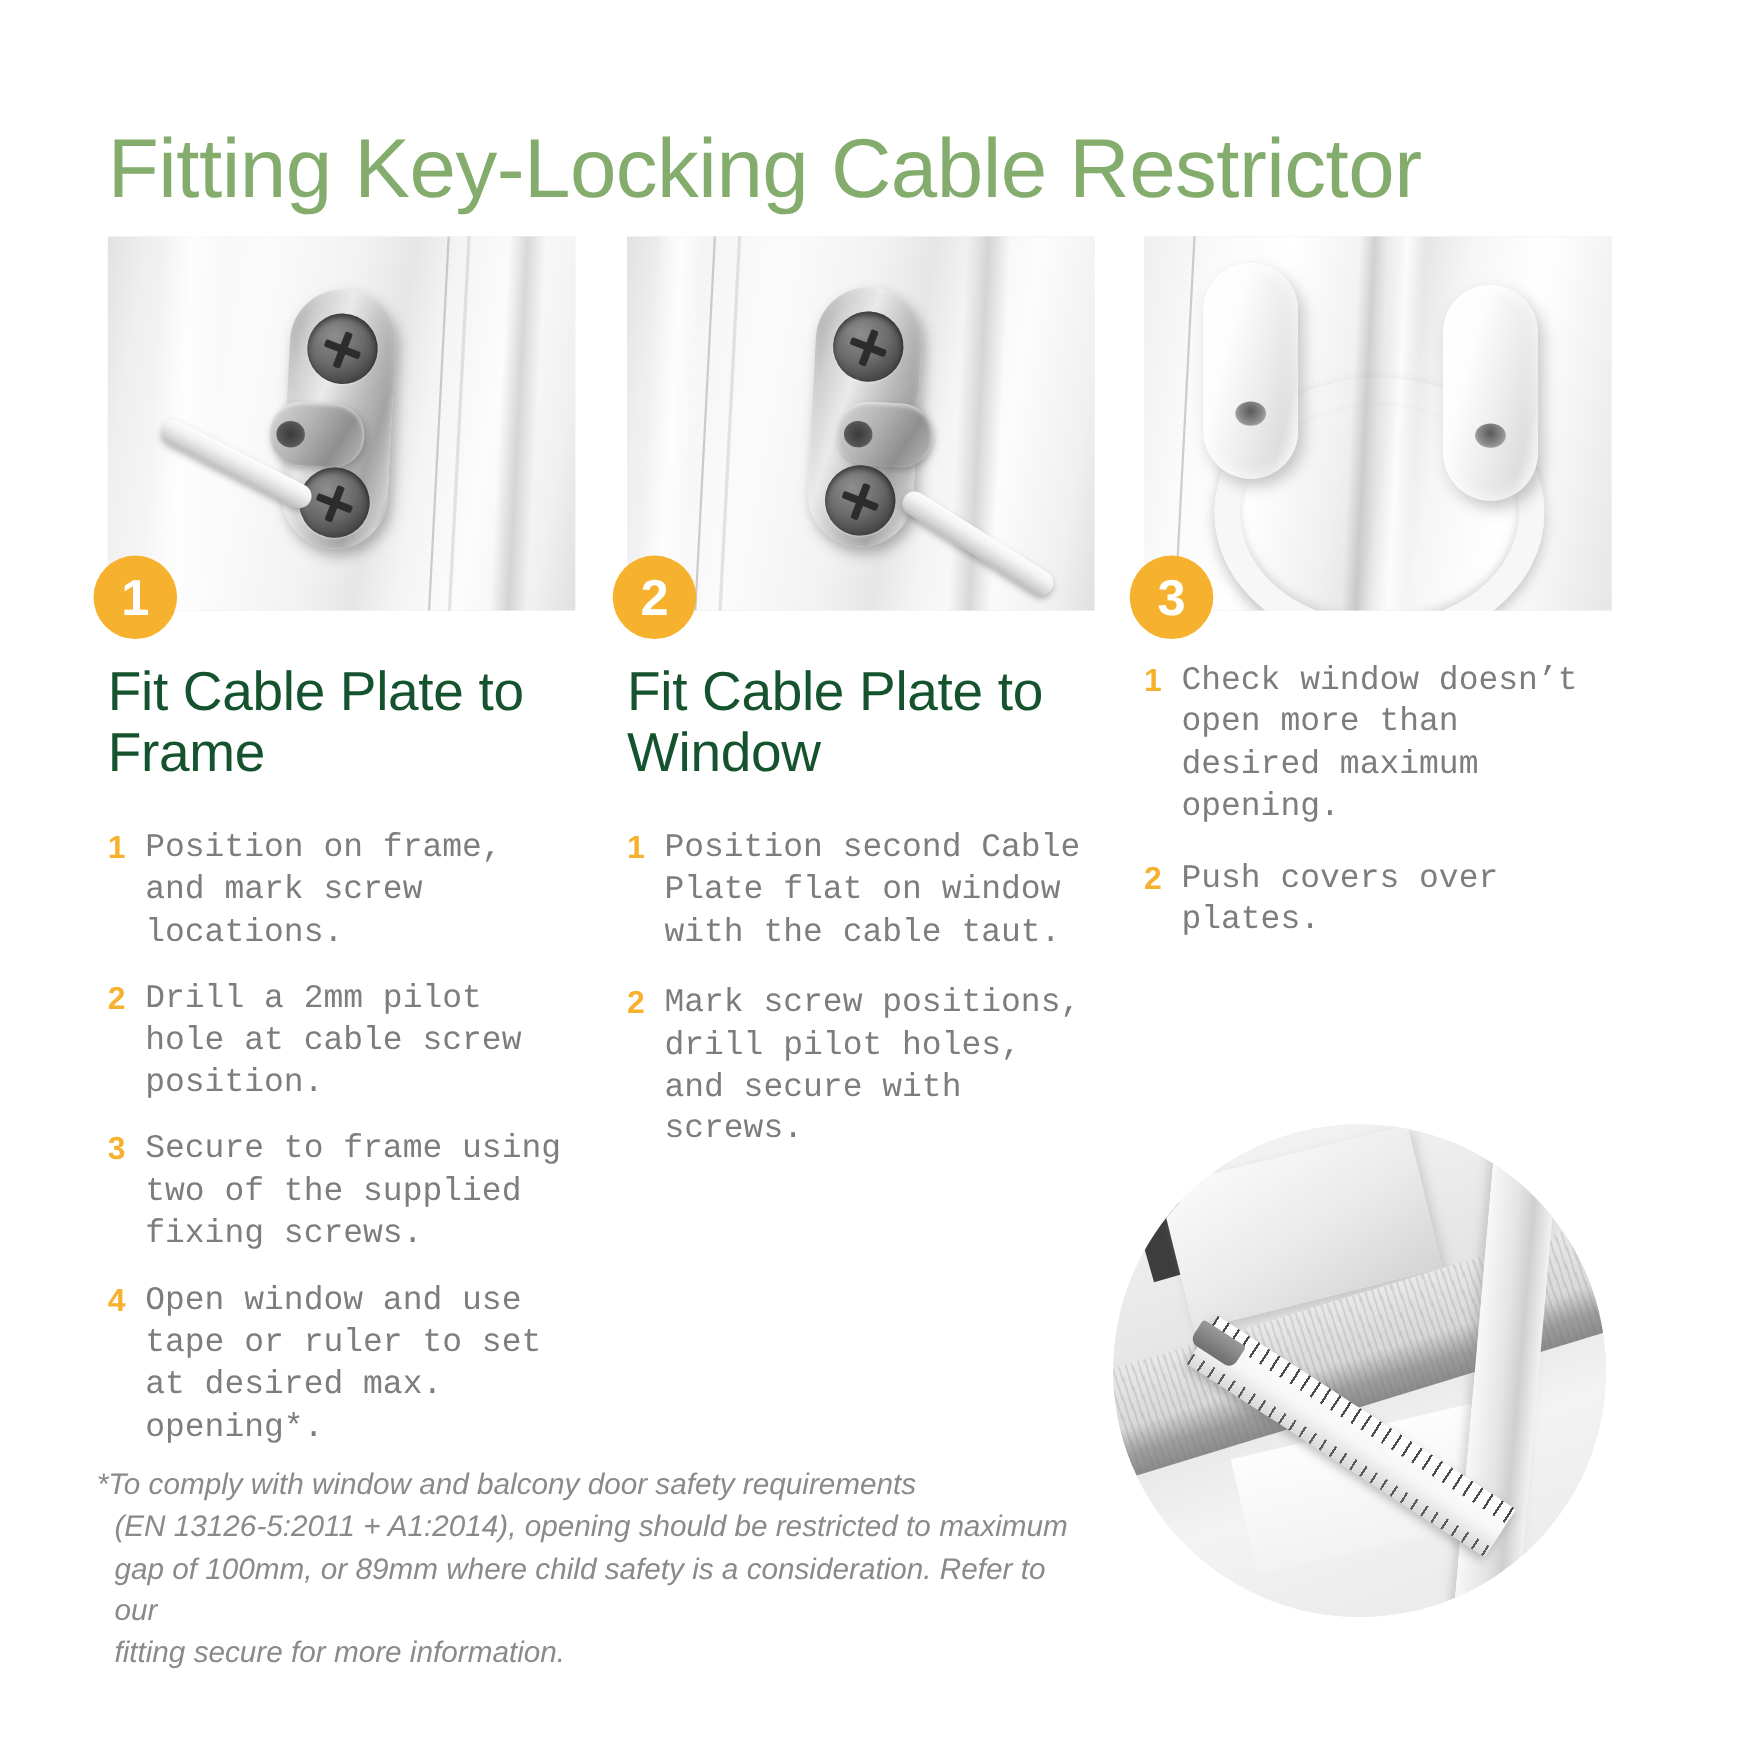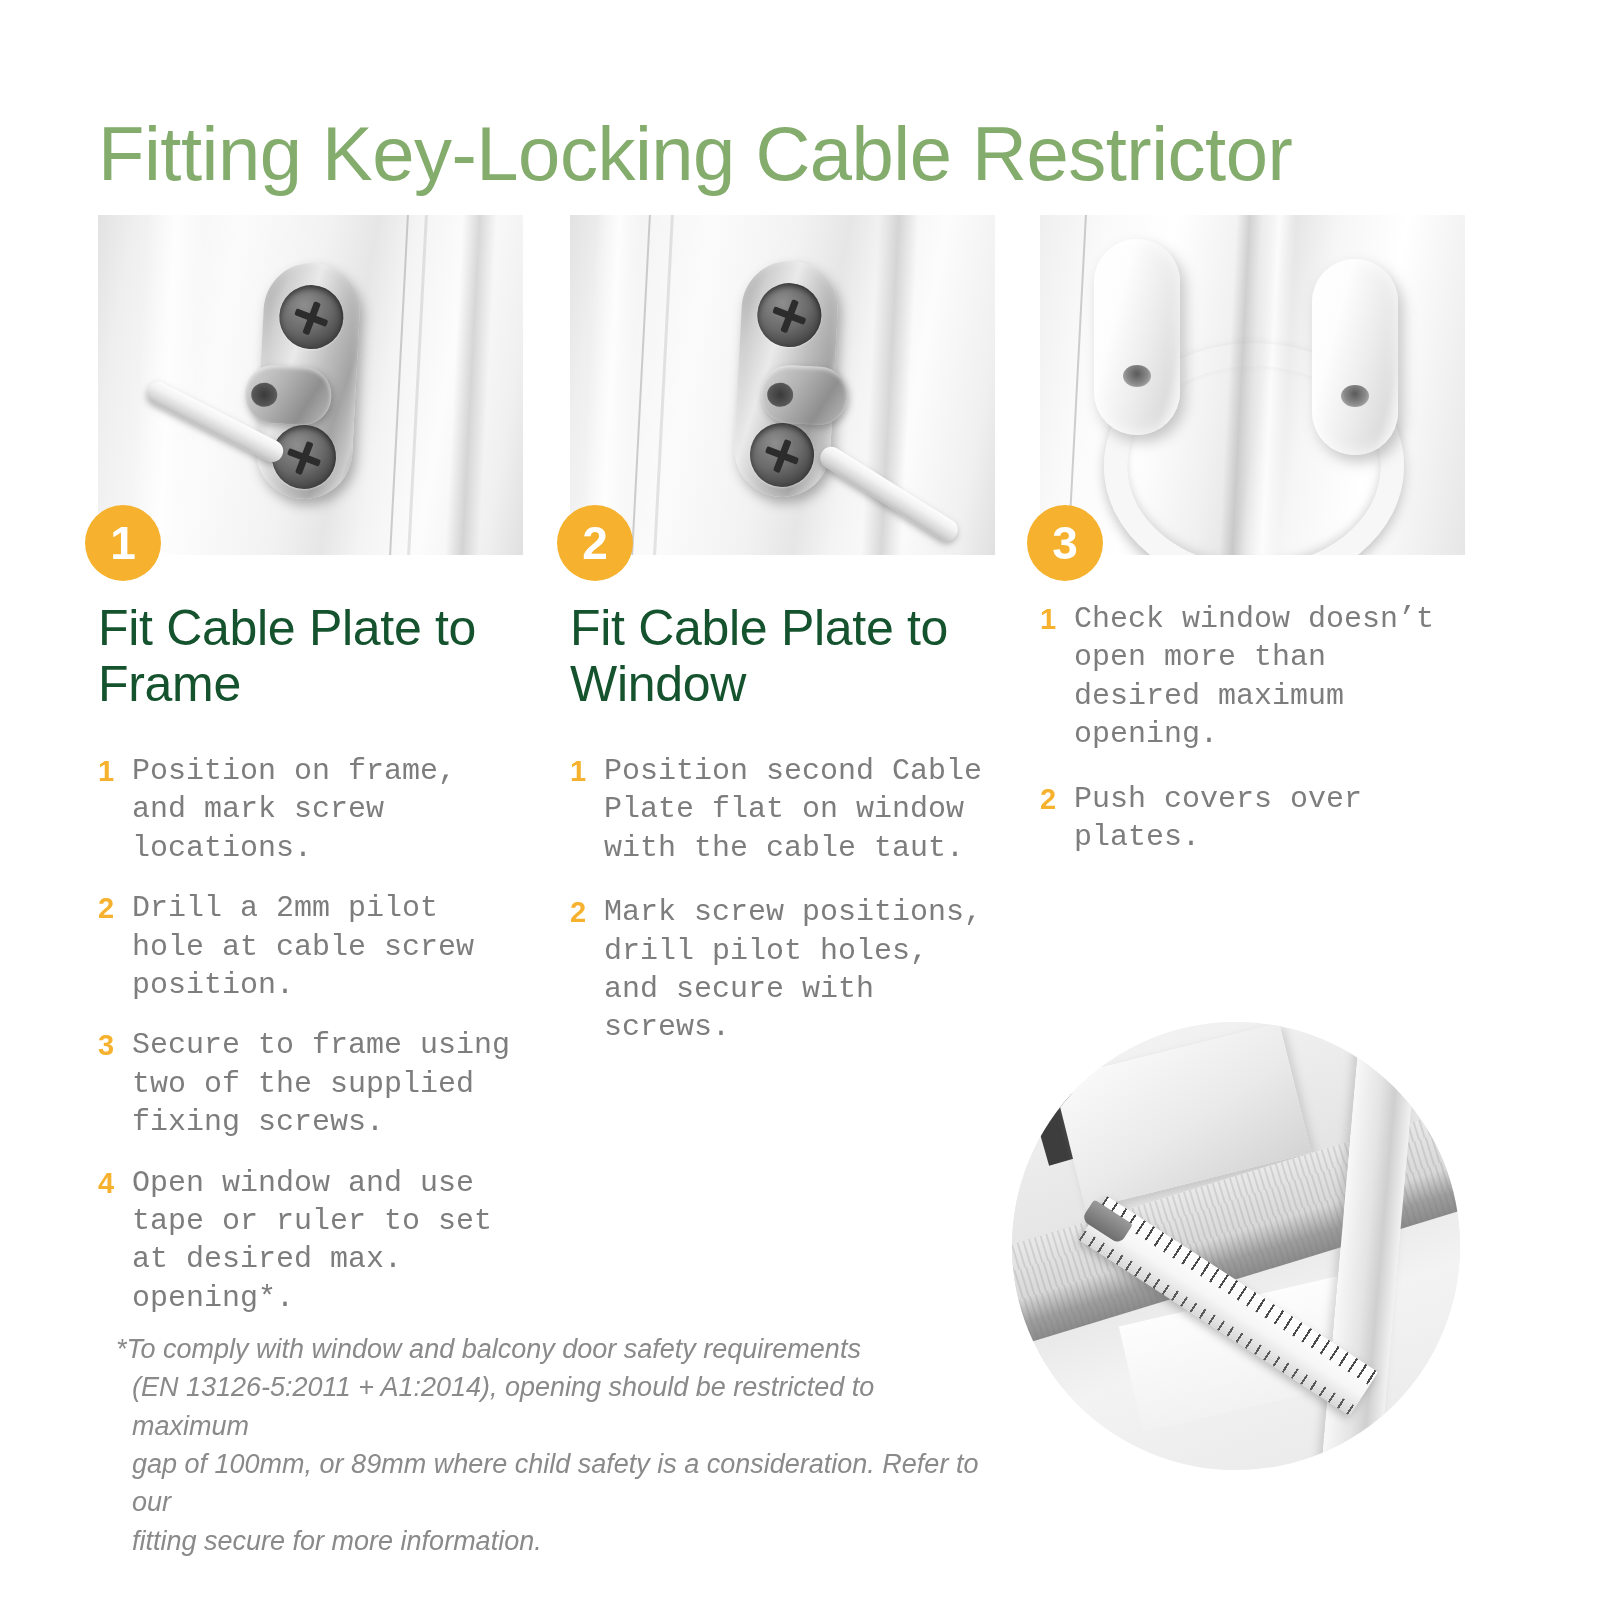--- a/index.html
+++ b/index.html
@@ -347,21 +347,21 @@
     position: absolute;
     left: 88px;
     top: 1330px;
     width: 900px;
     font-size: 27px;
     font-style: italic;
     font-weight: 300;
     line-height: 1.42;
     color: #8a8a8a;
   }
-  .footnote .fn-line { display: block; margin-left: 28px; }
+  .footnote .fn-line { display: block; }
   .footnote .fn-line.indent { padding-left: 16px; }
 </style>
 </head>
 <body>
 
 <div class="page">
 
   <h1 class="title">Fitting Key-Locking Cable Restrictor</h1>
 
   <div class="photo p1">

